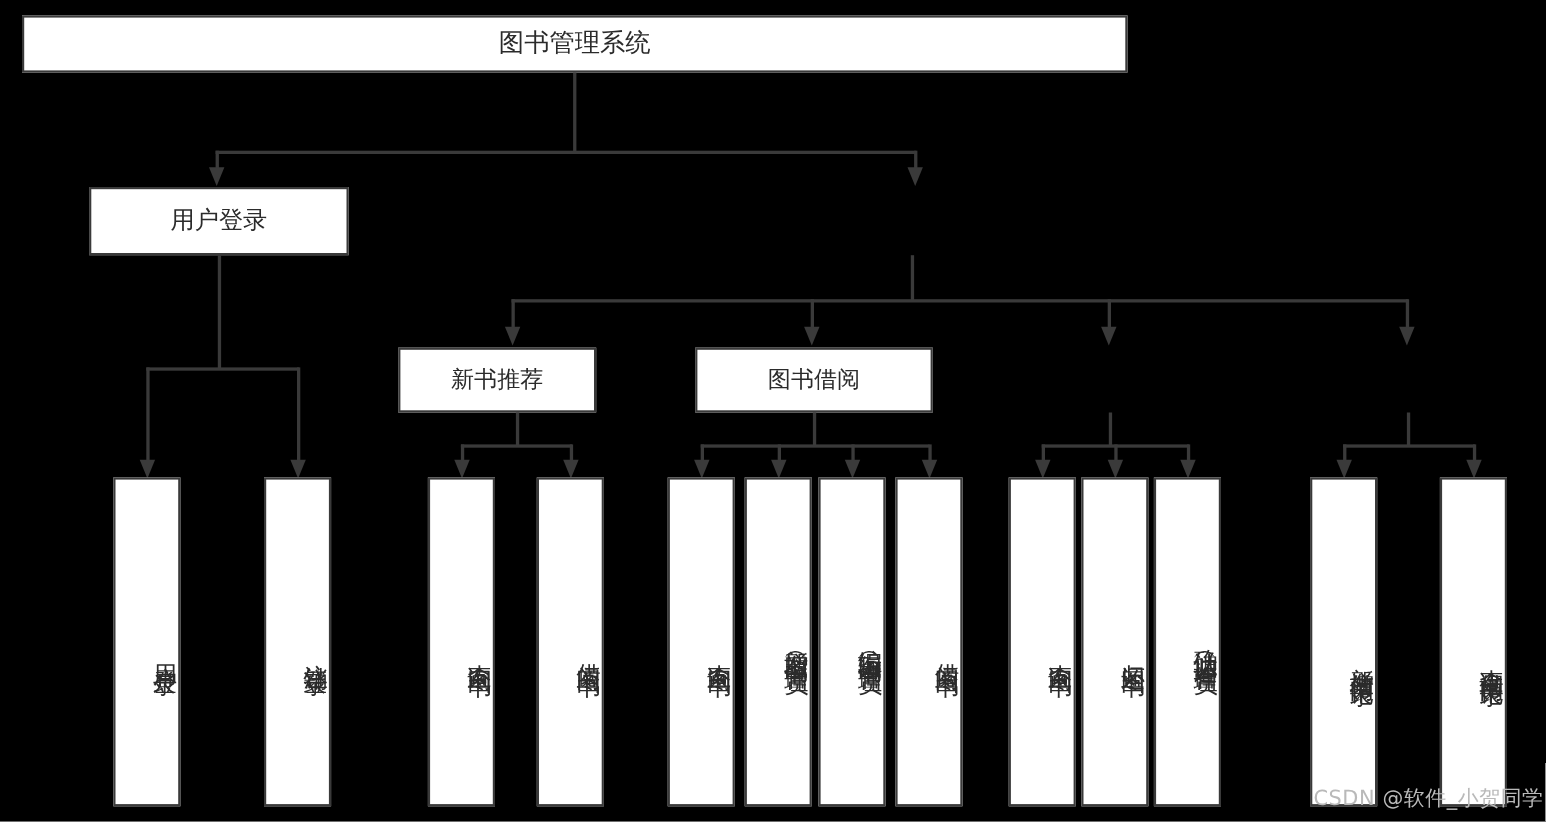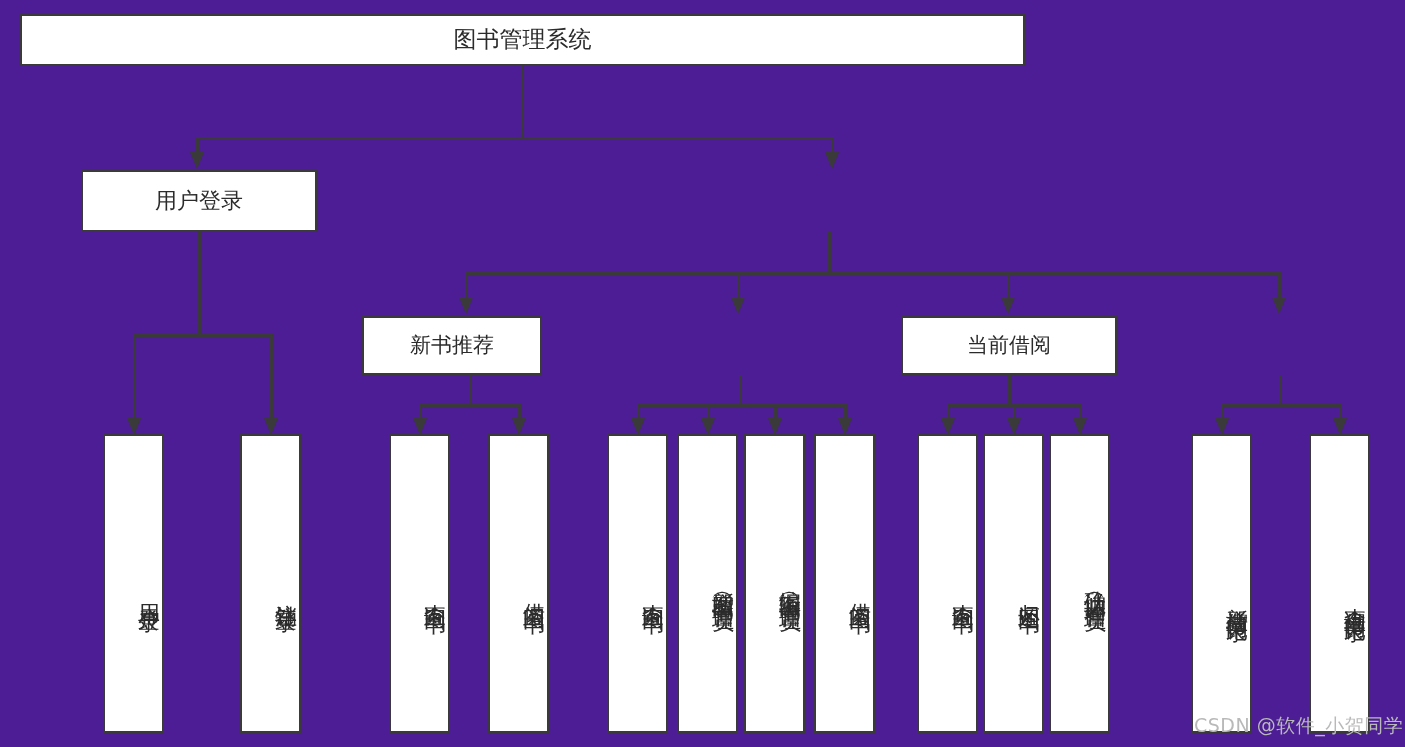--- a/index.html
+++ b/index.html
@@ -5,21 +5,21 @@
 <style>
   html,body{margin:0;padding:0;background:#ffffff;}
   body{
     font-family:"DejaVu Sans","Liberation Sans",sans-serif;
     -webkit-font-smoothing:antialiased;
   }
   #canvas{
     position:relative;
     width:1405px;
     height:747px;
-    background:#4c1d95;
+    background:#000000;
     overflow:hidden;
   }
   
   .node{
     position:absolute;
     box-sizing:border-box;
     background:#ffffff;
     border:2.5px solid #3a3a3a;
     display:flex;
     align-items:center;
@@ -100,22 +100,22 @@
   <div class="vline" style="left:737px;top:272px;height:27px;"></div>
   <div class="arrow" style="left:731px;top:297px;"></div>
   <div class="vline" style="left:1007px;top:272px;height:27px;"></div>
   <div class="arrow" style="left:1001px;top:297px;"></div>
   <div class="vline" style="left:1278px;top:272px;height:27px;"></div>
   <div class="arrow" style="left:1272px;top:297px;"></div>
 
   <div class="node lvl3" style="left:362px;top:316px;width:180px;height:59px;">
     <span class="lbl">新书推荐</span>
   </div>
-  <div class="node lvl3" style="left:901px;top:316px;width:216px;height:59px;">
-    <span class="lbl">当前借阅</span>
+  <div class="node lvl3" style="left:632px;top:316px;width:216px;height:59px;">
+    <span class="lbl">图书借阅</span>
   </div>
 
   <div class="vline" style="left:469px;top:375px;height:31px;"></div>
   <div class="hline" style="left:419px;top:404px;width:101px;"></div>
   <div class="vline" style="left:419px;top:404px;height:16px;"></div>
   <div class="arrow" style="left:413px;top:418px;"></div>
   <div class="vline" style="left:518px;top:404px;height:16px;"></div>
   <div class="arrow" style="left:512px;top:418px;"></div>
 
   <div class="vline" style="left:739px;top:375px;height:31px;"></div>

